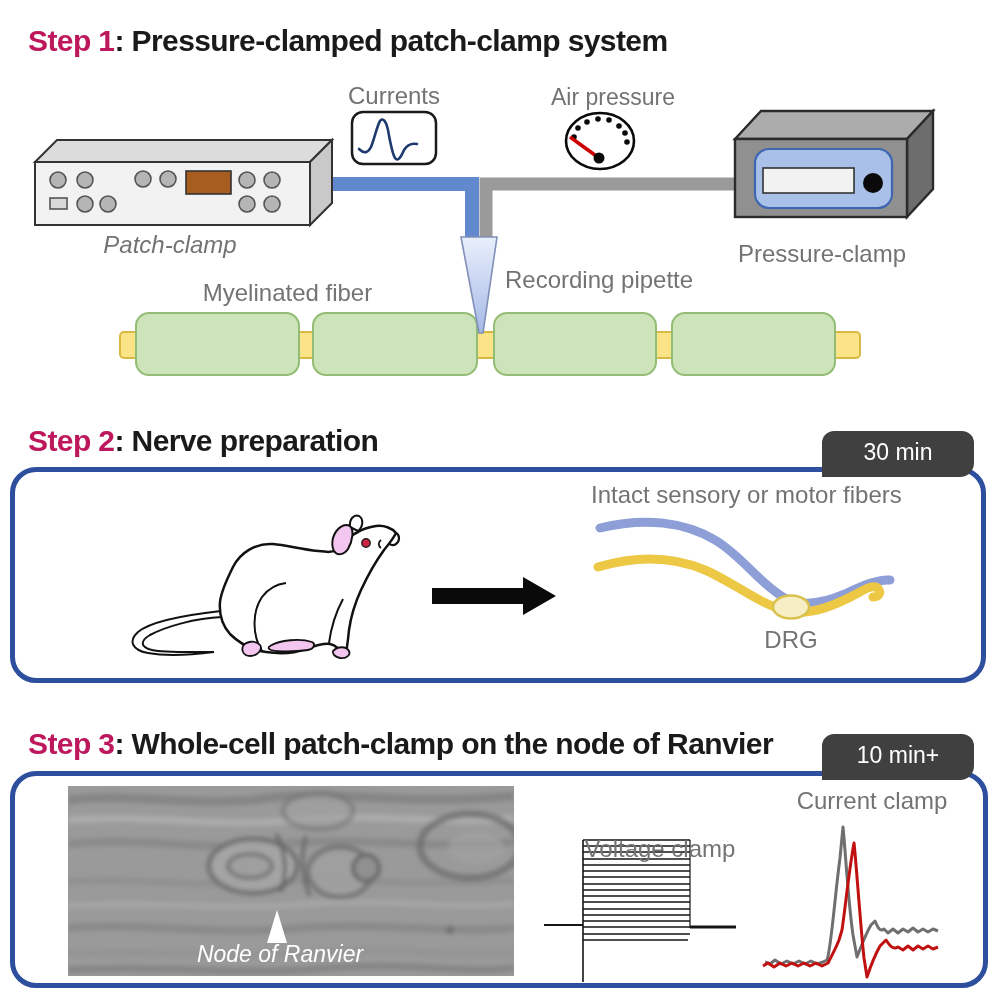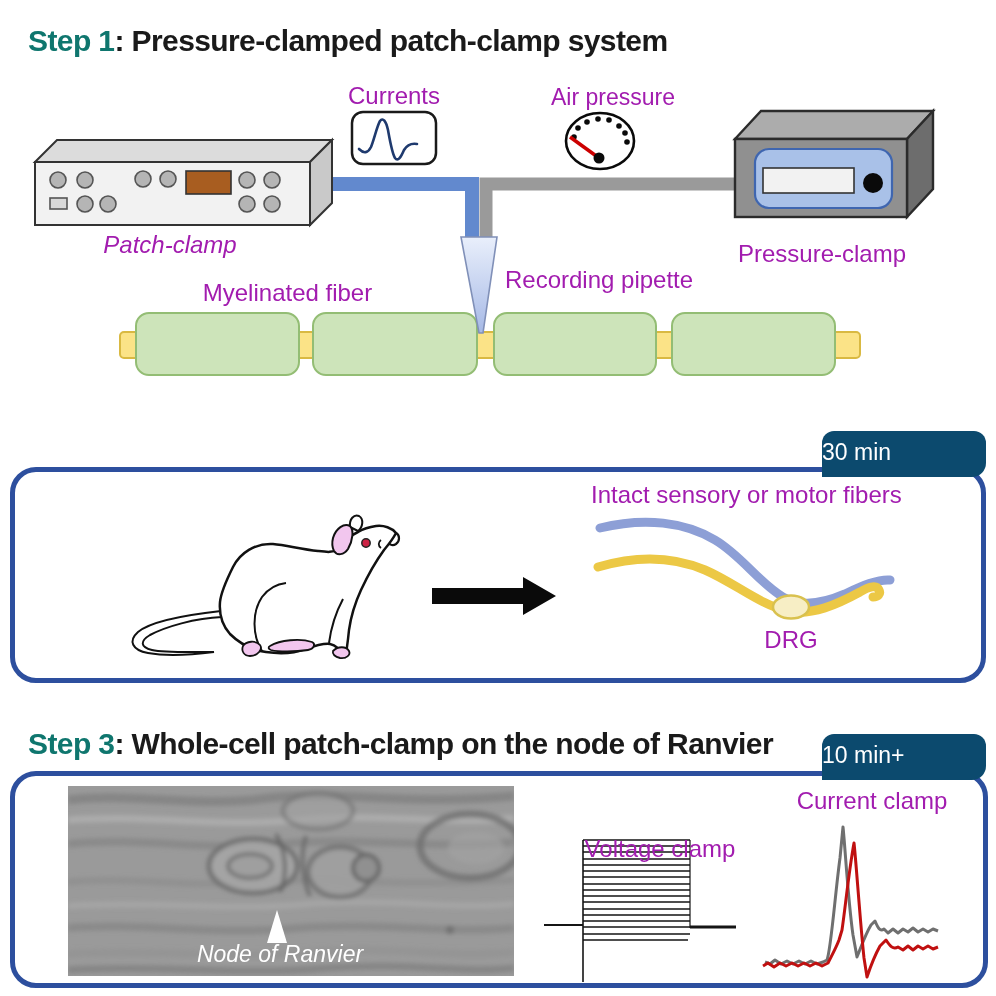--- a/index.html
+++ b/index.html
@@ -1,24 +1,24 @@
 <!DOCTYPE html>
 <html><head>
 <meta charset="utf-8">
 <style>
   html,body{margin:0;padding:0;background:#ffffff;}
   .canvas{position:relative;width:996px;height:996px;background:#ffffff;overflow:hidden;
           font-family:"Liberation Sans",sans-serif;color:#1a1a1a;}
   .title{position:absolute;left:28px;font-size:30px;font-weight:700;letter-spacing:-0.6px;white-space:nowrap;}
-  .title .step-num{color:#0f766e;}
-  .lbl{position:absolute;font-size:24px;color:#a21caf;white-space:nowrap;}
+  .title .step-num{color:#be185d;}
+  .lbl{position:absolute;font-size:24px;color:#737373;white-space:nowrap;}
   .lbl.center{text-align:center;}
   .panel{position:absolute;left:10px;border:5px solid #2d4f9e;border-radius:26px;background:#ffffff;box-sizing:border-box;}
-  .badge{position:absolute;left:822px;width:164px;height:46px;background:#0c4a6e;color:#ffffff;
-         border-radius:12px 12px 14px 0;font-size:23px;line-height:42px;z-index:5;}
+  .badge{position:absolute;left:822px;width:152px;height:46px;background:#404040;color:#ffffff;
+         border-radius:12px 12px 14px 0;font-size:23px;text-align:center;line-height:42px;z-index:5;}
   svg{position:absolute;left:0;}
   .micro-label{position:absolute;color:#ffffff;font-size:23px;text-align:center;white-space:nowrap;z-index:4;}
 </style>
 </head>
 <body>
 
 <div class="canvas">
 
   <div class="title" style="top:24px;"><span class="step-num">Step 1</span><span>: Pressure-clamped patch-clamp system</span></div>
 
@@ -100,20 +100,21 @@
     <polygon points="461,237 497,237 483,333 479,333" fill="url(#pipGrad)" stroke="#8090b8" stroke-width="1.6"></polygon>
   </svg>
 
   <div class="lbl center" style="left:60px;top:231px;width:220px;font-style:italic;">Patch-clamp</div>
   <div class="lbl center" style="left:334px;top:82px;width:120px;">Currents</div>
   <div class="lbl center" style="left:543px;top:84px;width:140px;font-size:23px;">Air pressure</div>
   <div class="lbl center" style="left:736px;top:240px;width:172px;">Pressure-clamp</div>
   <div class="lbl" style="left:505px;top:266px;">Recording pipette</div>
   <div class="lbl center" style="left:175px;top:279px;width:225px;">Myelinated fiber</div>
 
+  <div class="title" style="top:424px;"><span class="step-num">Step 2</span><span>: Nerve preparation</span></div>
   <div class="badge" style="top:431px;">30 min</div>
   <div class="panel" style="top:467px;width:976px;height:216px;"></div>
 
   <svg width="996" height="280" viewBox="0 420 996 280" style="top:420px;">
 
     <g>
       <path d="M221,611 C185,615 150,622 138,632 C128,641 132,650 148,653 C165,656 190,655 214,652 C190,652 165,653 152,650 C140,647 140,641 150,635 C165,627 195,618 222,617 Z" fill="#ffffff" stroke="#111111" stroke-width="2"></path>
       <path d="M350,527 C349,519 354,514 359,516 C364,519 363,527 358,531 Z" fill="#ffffff" stroke="#111111" stroke-width="2"></path>
       <path d="M396,533 C392,528 384,525 376,526 C369,527 363,529 358,532 C351,535 345,541 340,549 C333,553 326,552 318,551 C300,549 286,545 273,544 C255,543 240,553 233,567 C226,581 221,592 220,602 C219,614 222,625 230,634 C239,643 252,650 266,652 C280,654 295,653 305,649 C314,646 324,643 330,644 C336,645 340,650 342,656 L345,657 C347,650 348,640 349,630 C351,616 355,603 361,590 C368,575 376,561 384,550 C389,544 393,539 396,533 Z" fill="#ffffff" stroke="#111111" stroke-width="2.5" stroke-linejoin="round"></path>
       <path d="M396,533 C400,535 400,541 396,544 C393,546 390,545 389,543" fill="none" stroke="#111111" stroke-width="2.2"></path>

